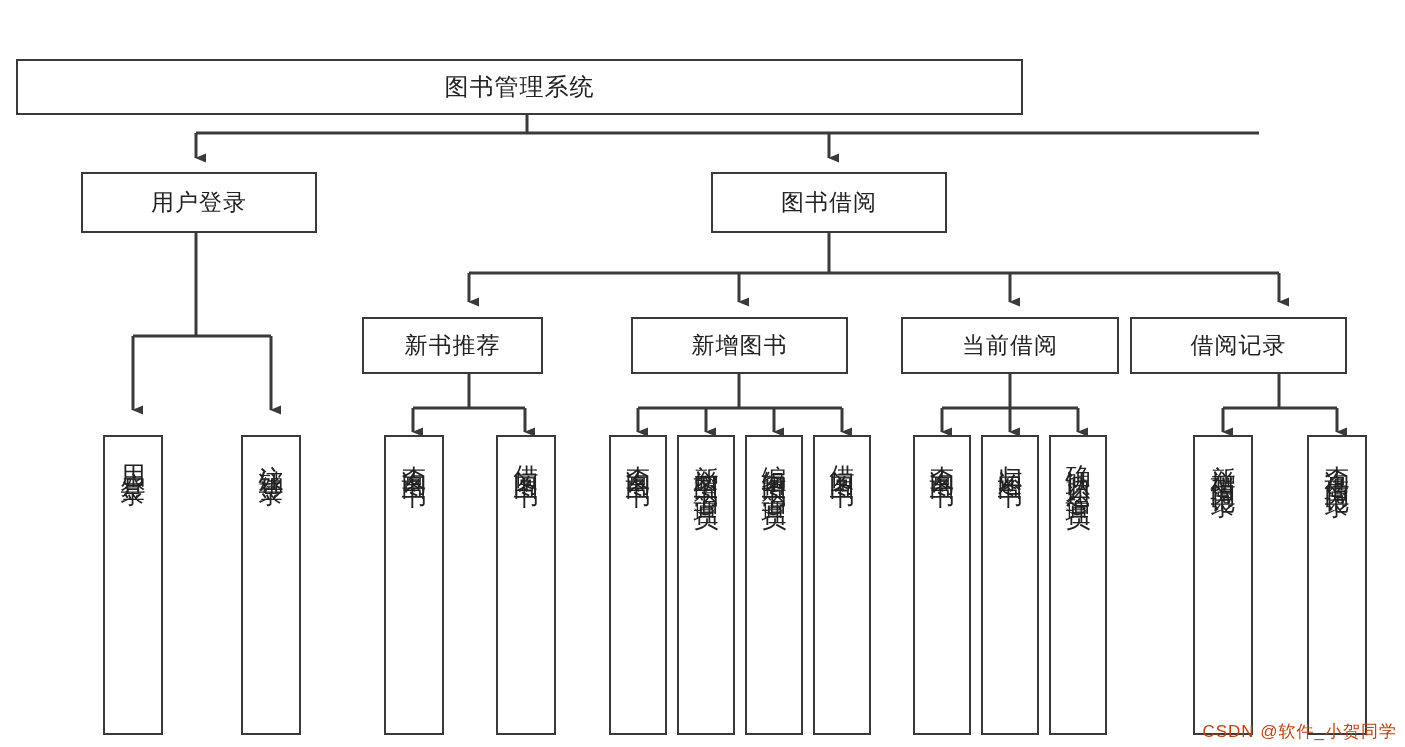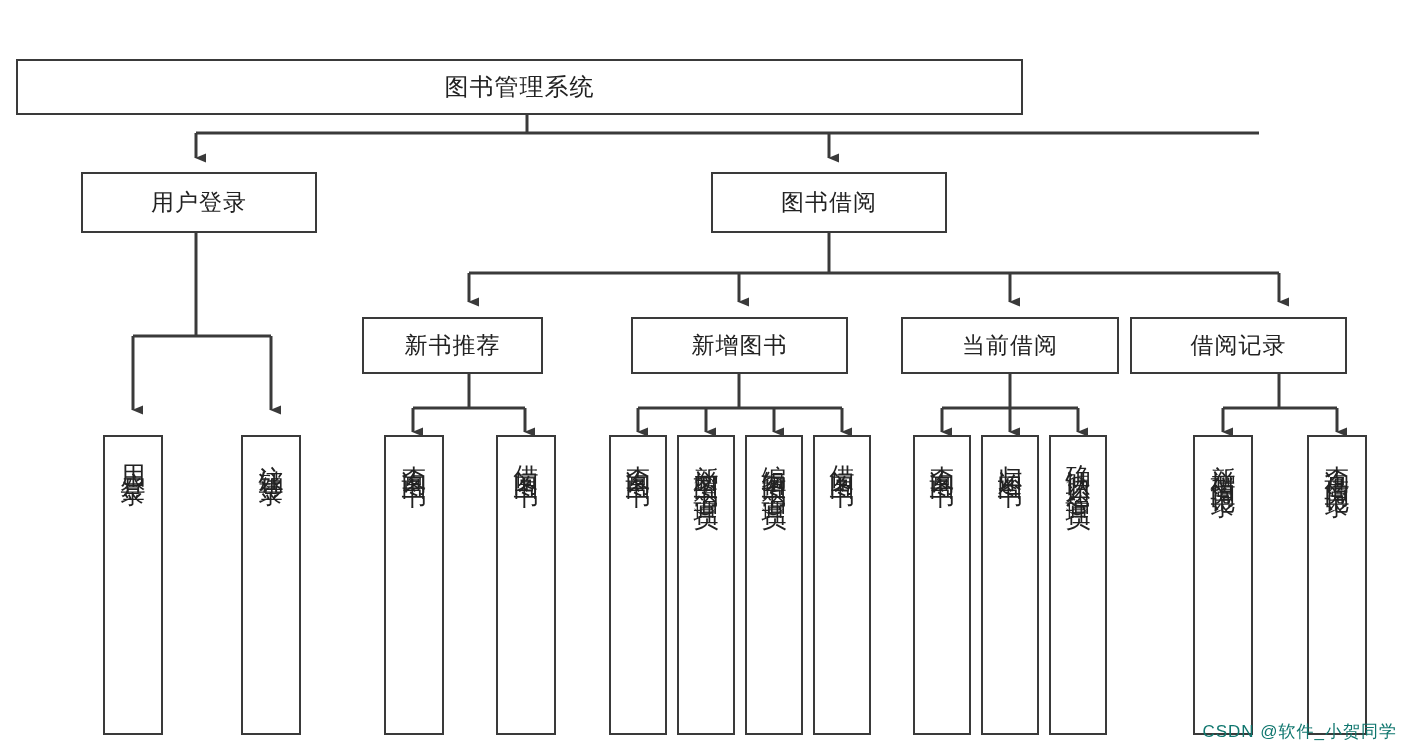--- a/index.html
+++ b/index.html
@@ -51,21 +51,21 @@
     text-orientation:upright;
     font-size:25px;
     line-height:1.0;
     letter-spacing:6px;
     white-space:nowrap;
   }
   .watermark{
     position:absolute;
     right:8px;bottom:4px;
     font-size:17px;
-    color:#0f766e;
+    color:#c2410c;
     letter-spacing:1px;
     z-index:3;
     white-space:nowrap;
   }
 </style>
 </head>
 <body>
 
 <div id="diagram">
 

